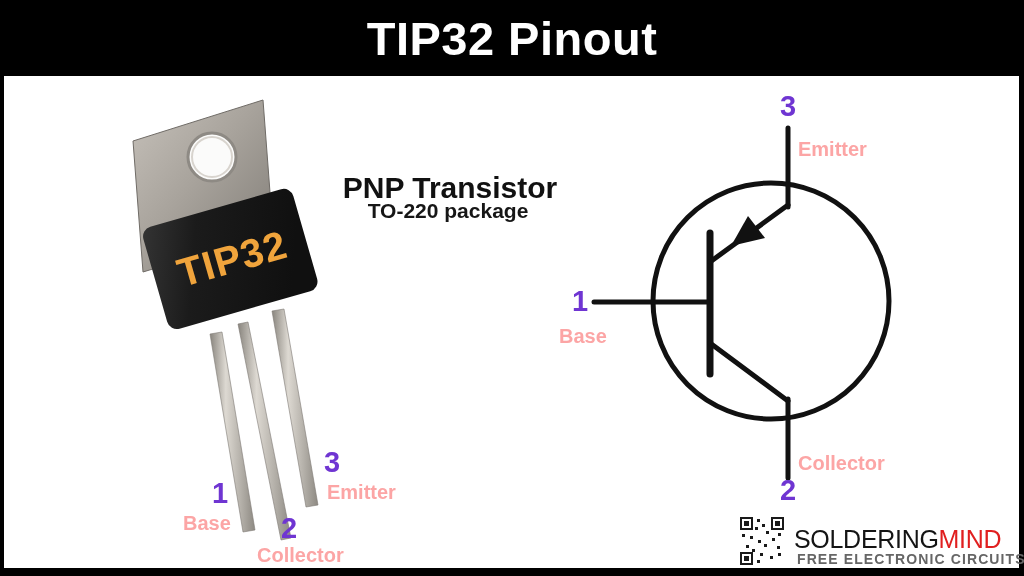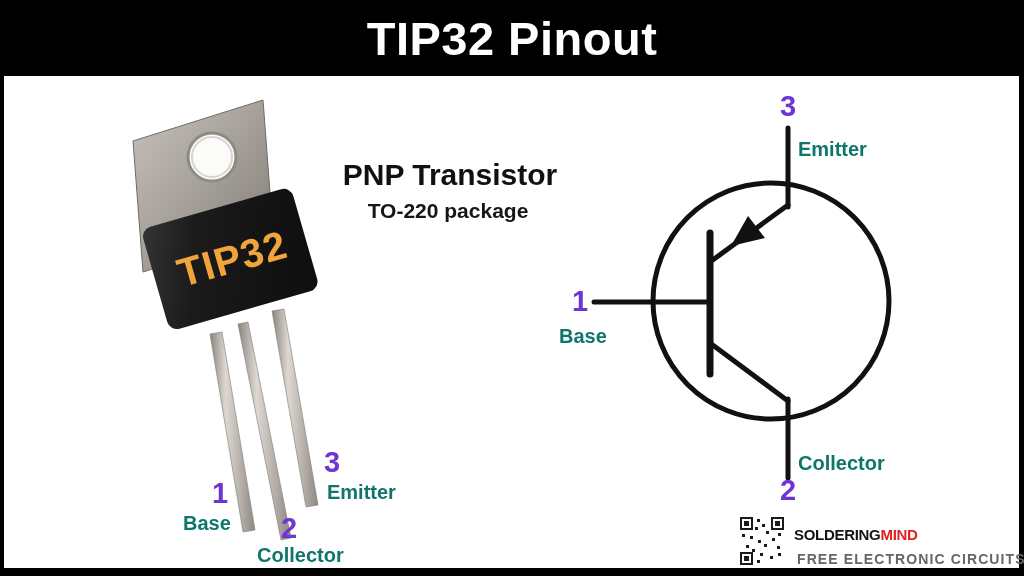--- a/index.html
+++ b/index.html
@@ -49,39 +49,39 @@
   .pin-num {
     font-size: 29px;
     font-weight: bold;
     color: #6f35d2;
     width: 40px;
     text-align: center;
   }
   .pin-name {
     font-size: 20px;
     font-weight: bold;
-    color: #0f766e;
+    color: #fca5a5;
   }
   .desc-heading {
     font-size: 30px;
     font-weight: bold;
     color: #111111;
     width: 220px;
     text-align: center;
   }
   .desc-sub {
     font-size: 21px;
     font-weight: bold;
     color: #161616;
     width: 220px;
     text-align: center;
   }
   .brand-name {
-    font-size: 15px;
-    font-weight: bold;
+    font-size: 25px;
+    font-weight: normal;
     letter-spacing: -0.3px;
     color: #141414;
   }
   .brand-name .accent { color: #e01f1f; }
   .brand-tagline {
     font-size: 14px;
     font-weight: bold;
     color: #666666;
     letter-spacing: 1.1px;
   }
@@ -165,21 +165,21 @@
         <rect x="760" y="553" width="3" height="3"></rect>
       <rect x="770" y="556" width="3" height="3"></rect>
         <rect x="778" y="533" width="3" height="3"></rect>
       <rect x="746" y="545" width="3" height="3"></rect>
         <rect x="757" y="560" width="3" height="3"></rect>
       <rect x="778" y="553" width="3" height="3"></rect>
     </g>
   </g>
 </svg>
 
-<div class="label desc-heading" style="left:340px; top:160px;">PNP Transistor</div>
+<div class="label desc-heading" style="left:340px; top:173px;">PNP Transistor</div>
 <div class="label desc-sub" style="left:338px; top:200px;">TO-220 package</div>
 
 <div class="label pin-num" style="left:200px; top:479px;">1</div>
 <div class="label pin-name" style="left:183px; top:513px;">Base</div>
 <div class="label pin-num" style="left:269px; top:514px;">2</div>
 <div class="label pin-name" style="left:257px; top:545px;">Collector</div>
 <div class="label pin-num" style="left:312px; top:448px;">3</div>
 <div class="label pin-name" style="left:327px; top:482px;">Emitter</div>
 
 <div class="label pin-num" style="left:560px; top:287px;">1</div>

